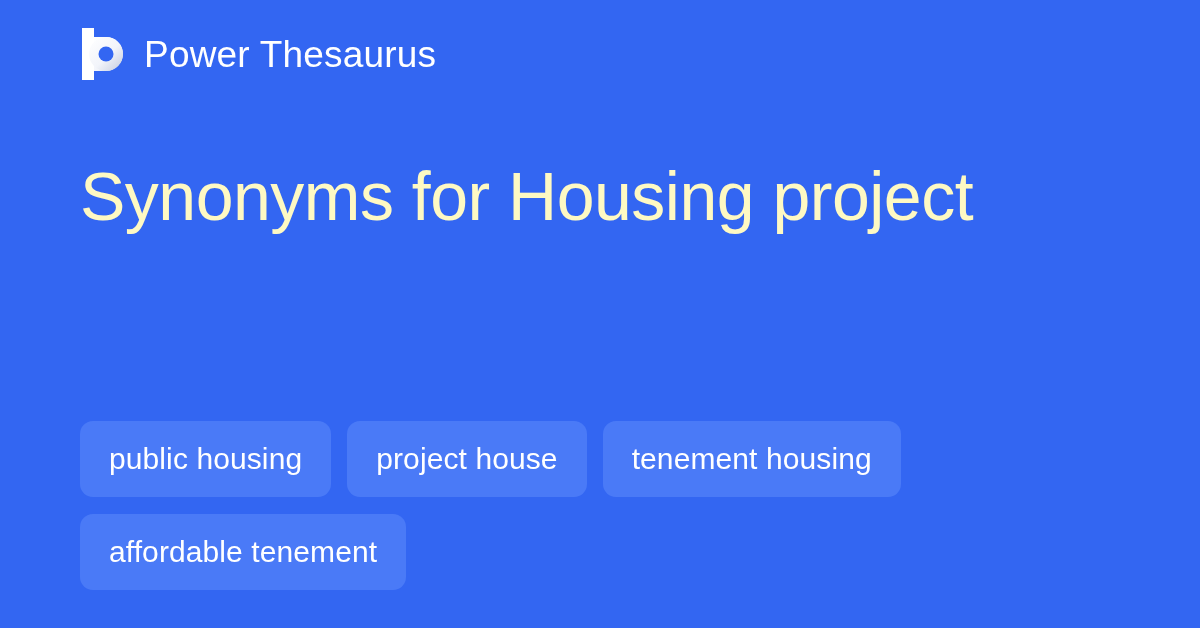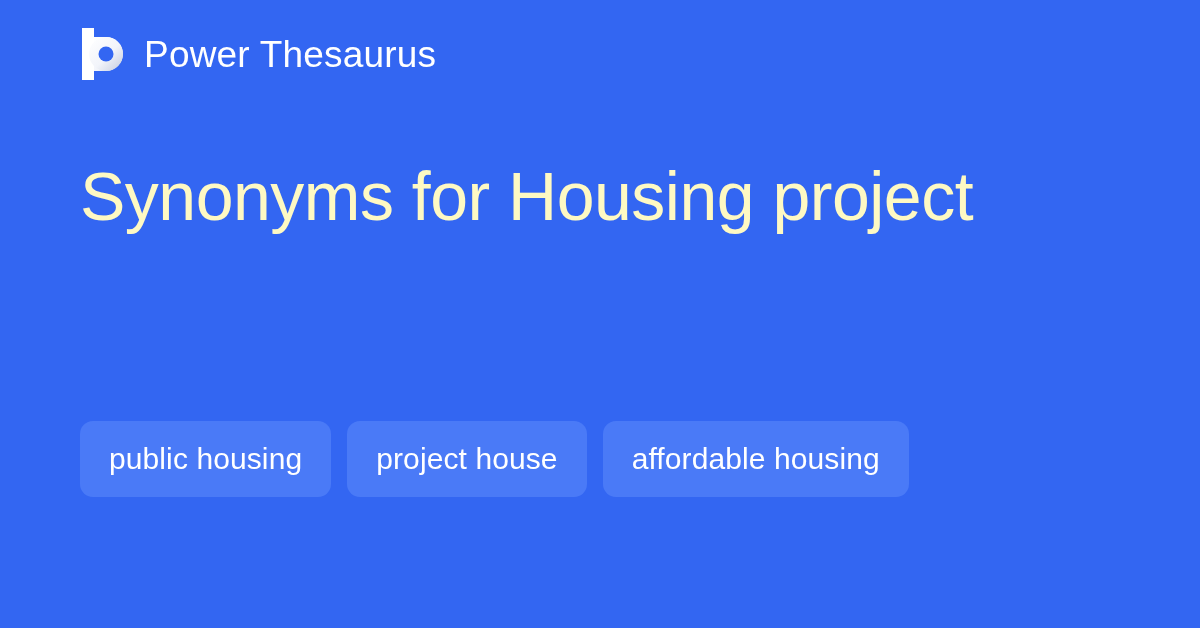--- a/index.html
+++ b/index.html
@@ -106,14 +106,15 @@
     </svg>
   </span>
   <span class="brand-name">Power Thesaurus</span>
 </div>
 
 <h1 class="headline">Synonyms for Housing project</h1>
 
 <div class="chips">
   <span class="chip">public housing</span>
   <span class="chip">project house</span>
-  <span class="chip">affordable housing</span>
+  <span class="chip">tenement housing</span>
+  <span class="chip">affordable tenement</span>
 </div>
 
 </body></html>

